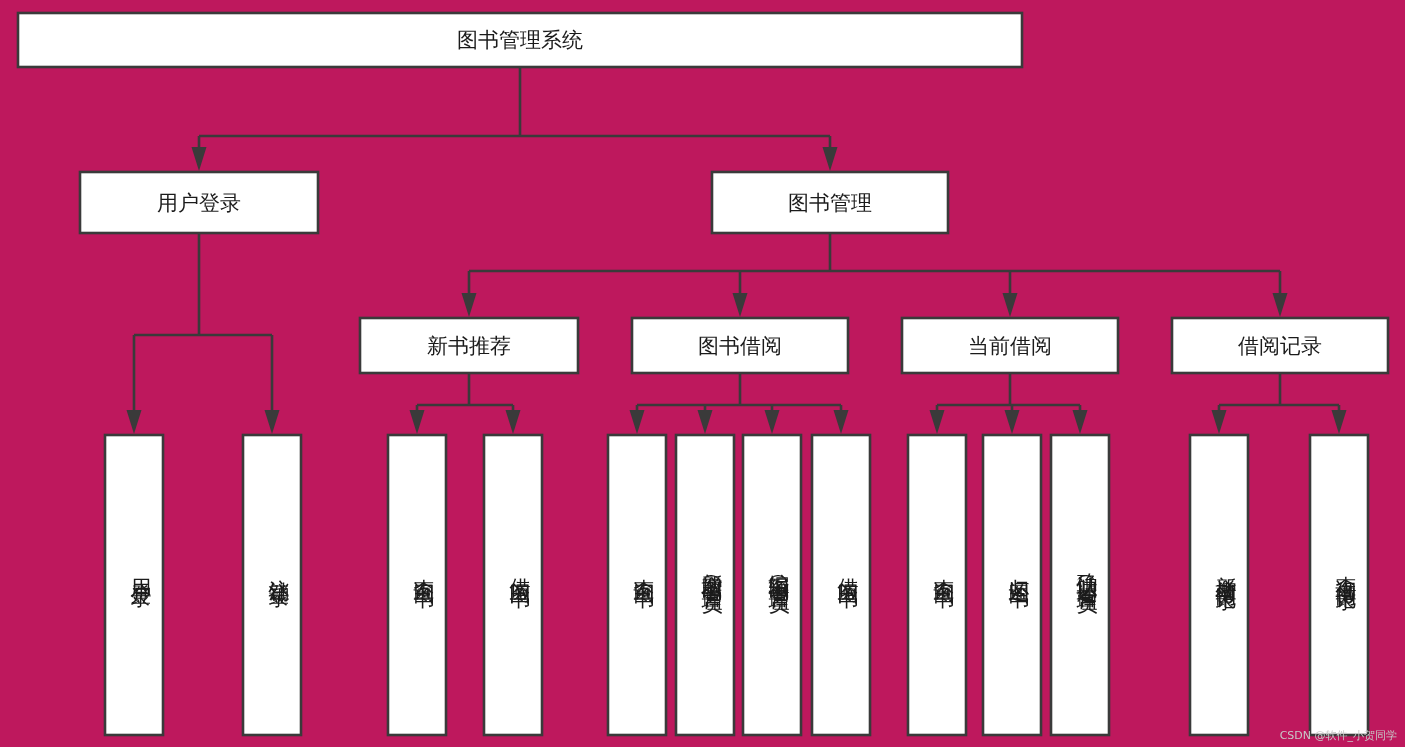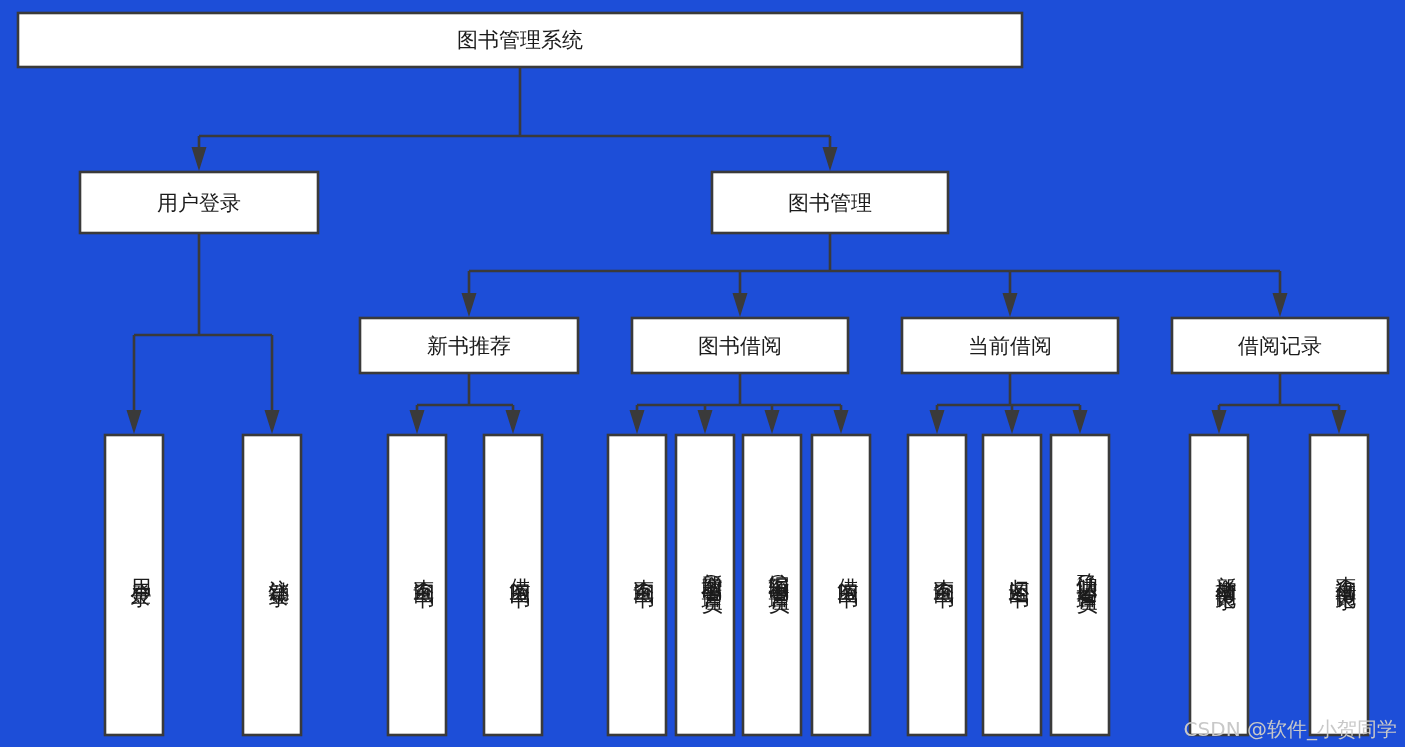--- a/index.html
+++ b/index.html
@@ -11,21 +11,21 @@
   body {
     width: 1405px;
     height: 747px;
     overflow: hidden;
     font-family: "DejaVu Sans", "Liberation Sans", sans-serif;
   }
   #diagram-root {
     position: relative;
     width: 1405px;
     height: 747px;
-    background: #1d4ed8;
+    background: #be185d;
   }
   svg.diagram-canvas {
     position: absolute;
     left: 0;
     top: 0;
     width: 1405px;
     height: 747px;
     display: block;
   }
   .node-box {
@@ -56,21 +56,21 @@
     fill: #1b1b1b;
     text-anchor: middle;
     writing-mode: vertical-rl;
     letter-spacing: 3px;
   }
   .watermark-text {
     position: absolute;
     right: 8px;
     bottom: 4px;
     font-family: "DejaVu Sans", "Liberation Sans", sans-serif;
-    font-size: 20px;
+    font-size: 11px;
     color: #c8c8c8;
     white-space: nowrap;
     user-select: none;
     text-align: center;
   }
 </style>
 </head>
 <body>
 
 <div id="diagram-root">

